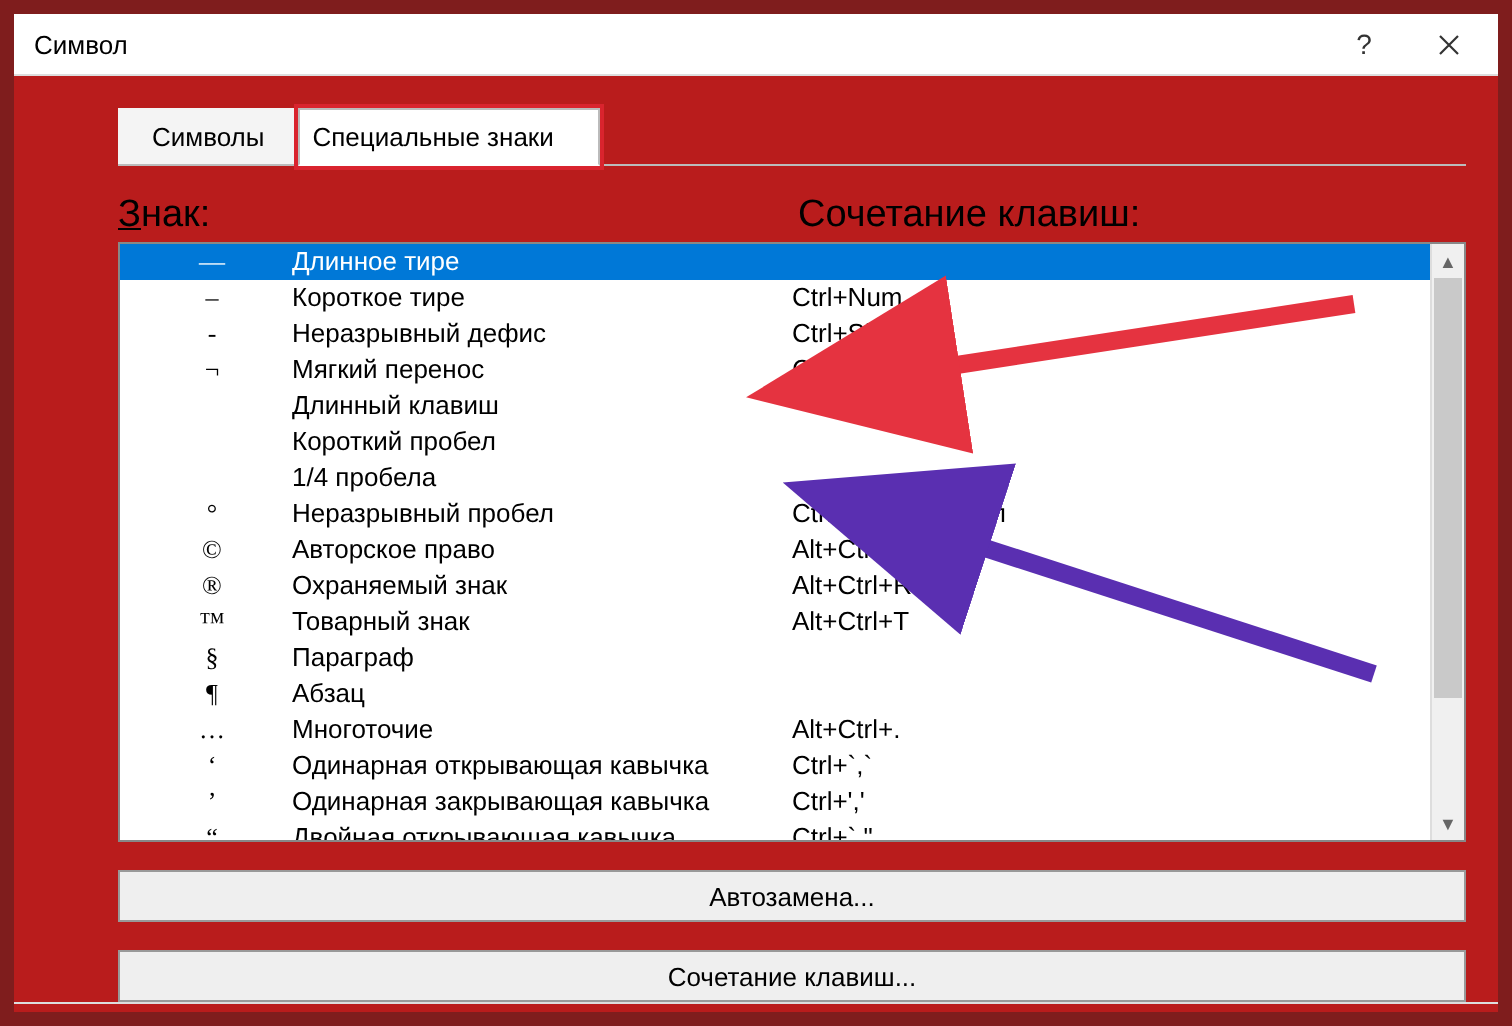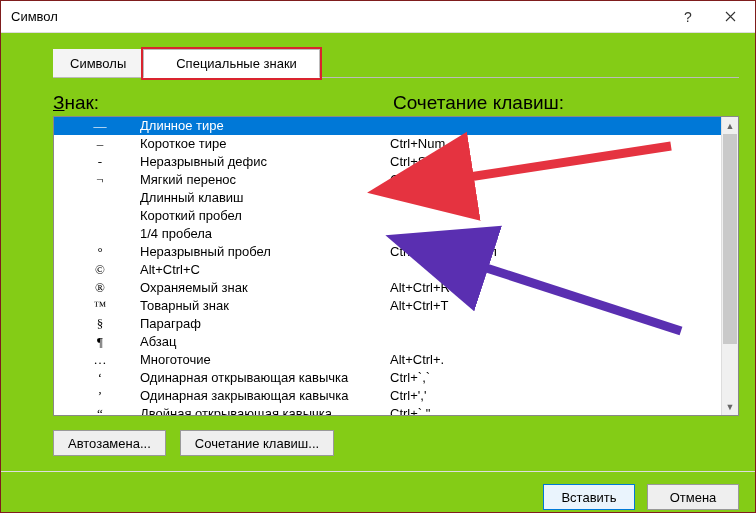--- a/index.html
+++ b/index.html
@@ -10,22 +10,22 @@
     background: #fff;
     color: #000;
     width: 756px;
     height: 513px;
     overflow: hidden;
     position: relative;
   }
   .window {
     width: 756px;
     height: 513px;
-    border: 1px solid #7f1d1d;
-    background: #84cc16;
+    border: 7px solid #7f1d1d;
+    background: #b91c1c;
     display: flex;
     flex-direction: column;
     position: relative;
   }
   .titlebar {
     display: flex;
     align-items: center;
     justify-content: space-between;
     height: 32px;
     padding: 0 4px 0 10px;
@@ -58,21 +58,21 @@
     cursor: pointer;
     background: #f4f4f4;
     position: relative;
   }
   .tab.active {
     background: #fff;
     border-color: #bbb;
     border-bottom: 1px solid #fff;
     margin-bottom: -1px;
     z-index: 2;
-    padding-left: 32px;
+    padding-left: 6px;
     padding-right: 22px;
   }
   .tab.highlighted {
     outline: 2px solid #d9242e;
     outline-offset: 0;
   }
   
   .col-headers {
     display: flex;
     margin-top: 14px;
@@ -124,21 +124,21 @@
   }
   .vscroll .thumb {
     position: absolute;
     top: 17px;
     left: 1px;
     right: 1px;
     height: 210px;
     background: #c9c9c9;
   }
   
-  .btn-row-1 { display: flex; gap: 14px; margin-top: 14px; }
+  .btn-row-1 { display: flex; gap: 14px; margin-top: 14px; flex-direction: column; }
   .btn {
     min-width: 92px;
     height: 26px;
     padding: 0 14px;
     border: 1px solid #999;
     background: #efefef;
     display: flex;
     align-items: center;
     justify-content: center;
     cursor: pointer;
@@ -224,20 +224,21 @@
             <span class="c-name">1/4 пробела</span>
             <span class="c-short"></span>
           </div>
           <div class="row">
             <span class="c-sym">°</span>
             <span class="c-name">Неразрывный пробел</span>
             <span class="c-short">Ctrl+Shift+Пробел</span>
           </div>
           <div class="row">
             <span class="c-sym">©</span>
+            <span class="c-name">Авторское право</span>
             <span class="c-short">Alt+Ctrl+C</span>
           </div>
           <div class="row">
             <span class="c-sym">®</span>
             <span class="c-name">Охраняемый знак</span>
             <span class="c-short">Alt+Ctrl+R</span>
           </div>
           <div class="row">
             <span class="c-sym">™</span>
             <span class="c-name">Товарный знак</span>

